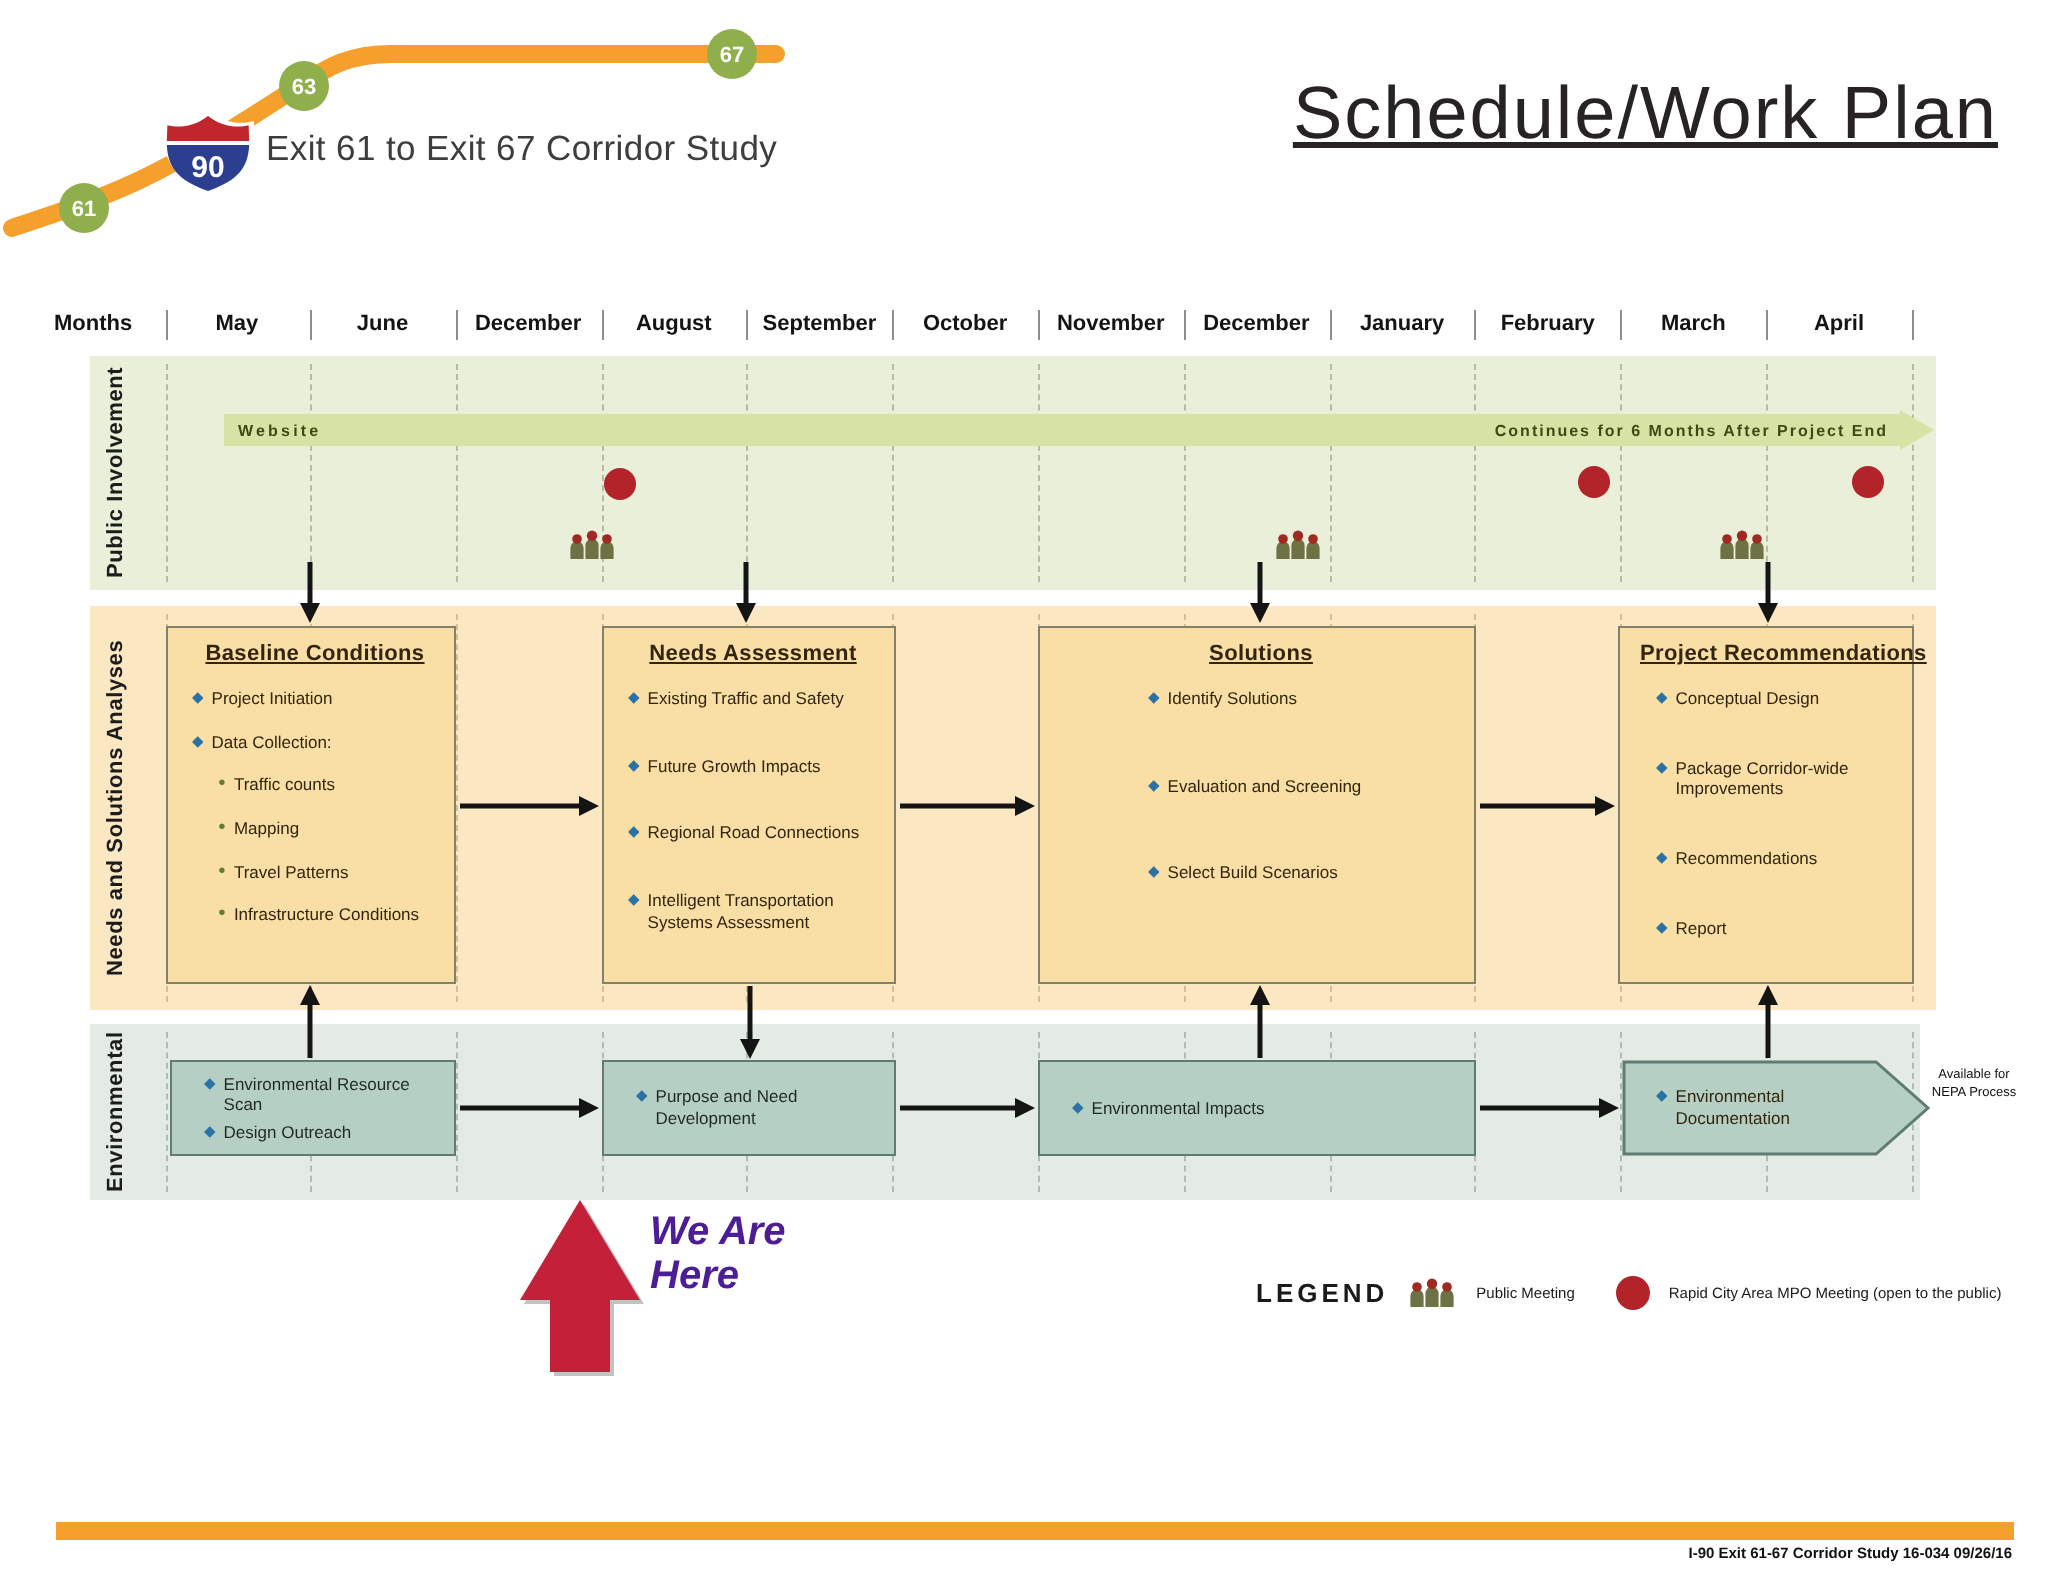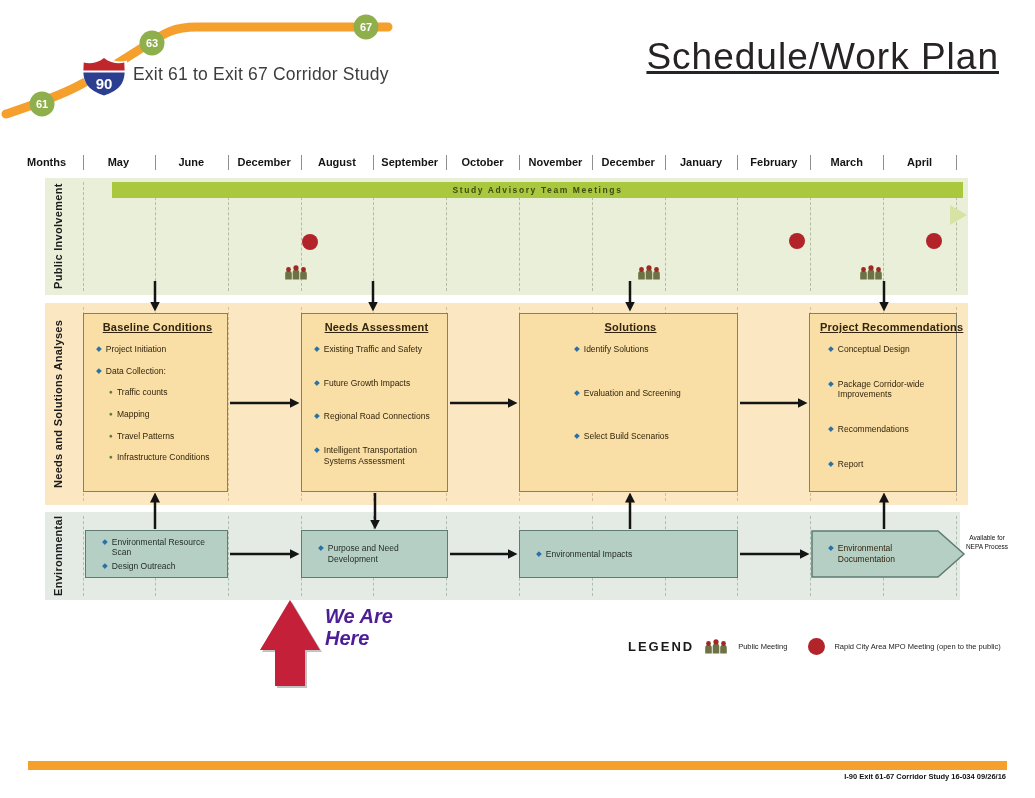--- a/index.html
+++ b/index.html
@@ -141,22 +141,23 @@
     <span>November</span>
     <span>December</span>
     <span>January</span>
     <span>February</span>
     <span>March</span>
     <span>April</span>
   </div>
 
   <div class="lane lane-pi">
     <div class="lane-label">Public Involvement</div>
-    <div class="sat-bar">
-      <span>Study Advisory Team Meetings</span>
+    <div class="web-bar">
+      <span class="wl">Website</span>
+      <span class="wn">Continues for 6 Months After Project End</span>
     </div>
     <div class="web-tip"></div>
 
     <div class="red-dot" style="left:257px;top:56px;"></div>
     <div class="red-dot" style="left:744px;top:55px;"></div>
     <div class="red-dot" style="left:881px;top:55px;"></div>
 
     <svg class="people" style="left:238px;top:86px;" width="26" height="17" viewBox="-13 -8.5 26 17">
       <path d="M-10.8,7 V1.5 a3.3,3.3 0 0 1 6.6,0 V7 Z" fill="#6e7144"></path>
       <path d="M-3.3,7 V0.2 a3.3,3.3 0 0 1 6.6,0 V7 Z" fill="#6e7144"></path>

